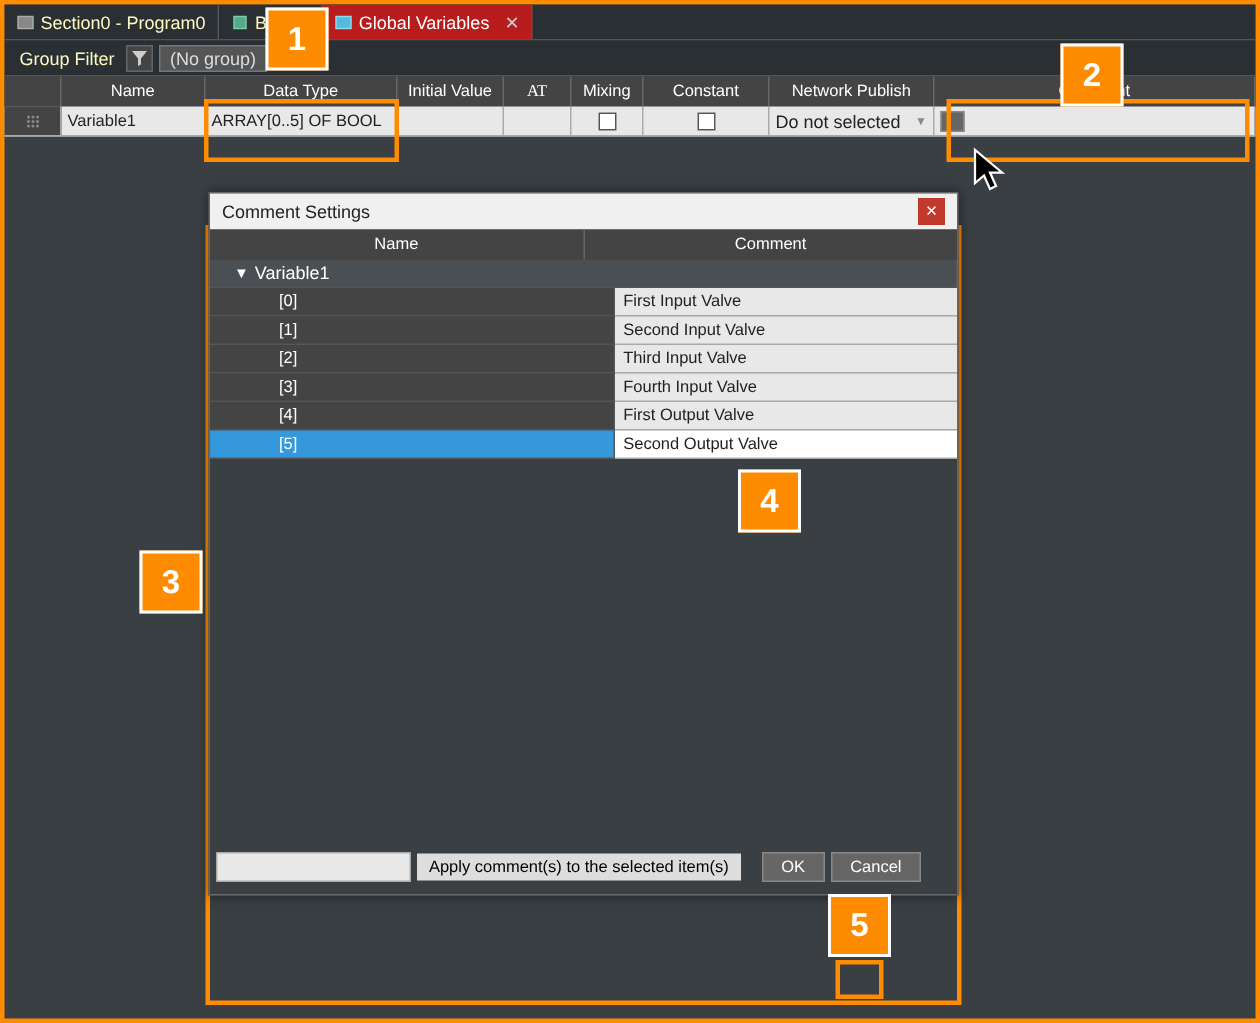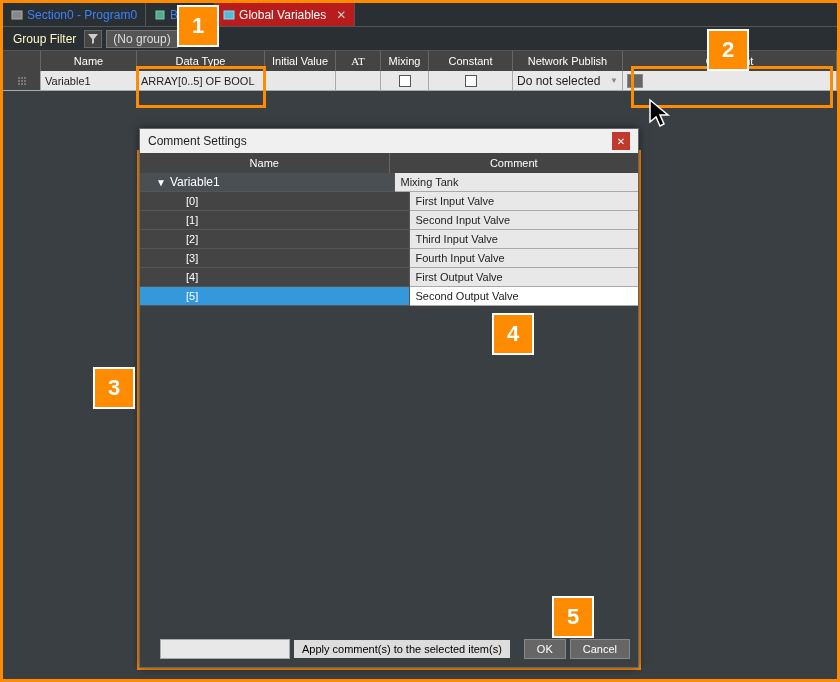--- a/index.html
+++ b/index.html
@@ -1,20 +1,20 @@
 <!DOCTYPE html>
 <html><head>
 <meta charset="utf-8">
 <style>
   * { box-sizing: border-box; margin: 0; padding: 0; font-family: "Segoe UI", Arial, sans-serif; font-size: 12px; }
   body { background: #3a3f44; width: 840px; height: 682px; position: relative; border: 3px solid #ff8c00; }
   
   
   .tabs { display: flex; height: 24px; background: #2a2f34; border-bottom: 1px solid #555; }
-  .tab { display: flex; align-items: center; padding: 0 8px; color: #3b82f6; border-right: 1px solid #555; gap: 4px; cursor: pointer; }
+  .tab { display: flex; align-items: center; padding: 0 8px; color: #fef9c3; border-right: 1px solid #555; gap: 4px; cursor: pointer; }
   .tab.active { background: #b91c1c; color: #fff; }
   .tab-close { color: #ccc; margin-left: 6px; cursor: pointer; }
   .tab-icon { width: 12px; height: 12px; display: inline-block; }
   
   
   .filter-bar { display: flex; align-items: center; height: 24px; background: #2a2f34; border-bottom: 1px solid #555; padding: 0 6px; gap: 4px; }
   .filter-label { color: #fef9c3; padding: 0 4px; }
   .filter-btn { width: 18px; height: 18px; background: #444; border: 1px solid #666; display: flex; align-items: center; justify-content: center; color: #ccc; cursor: pointer; }
   .filter-dropdown { background: #555; border: 1px solid #777; color: #ddd; padding: 1px 6px; height: 18px; display: flex; align-items: center; gap: 20px; cursor: pointer; }
   
@@ -41,37 +41,37 @@
   .comment-button { width: 16px; height: 14px; background: #666; border: 1px solid #888; margin: 0 2px; cursor: pointer; }
   
   
   .callout { position: absolute; background: #ff8c00; color: #fff; font-weight: bold; font-size: 22px; display: flex; align-items: center; justify-content: center; z-index: 100; border: 2px solid #fff; }
   .callout-outline { position: absolute; border: 3px solid #ff8c00; z-index: 50; pointer-events: none; }
   
   
   .cursor-icon { position: absolute; z-index: 200; width: 26px; height: 32px; }
   
   
-  .dialog { position: absolute; left: 136px; top: 125px; width: 500px; height: 540px; background: #3a3f44; border: 1px solid #666; box-shadow: 0 0 8px rgba(0,0,0,0.5); z-index: 60; }
+  .dialog { position: absolute; left: 136px; top: 125px; width: 500px; height: 469px; background: #3a3f44; border: 1px solid #666; box-shadow: 0 0 8px rgba(0,0,0,0.5); z-index: 60; }
   .dialog-title { height: 24px; background: #f0f0f0; color: #222; display: flex; align-items: center; padding: 0 8px; justify-content: space-between; }
   .dialog-close { width: 18px; height: 18px; background: #c0392b; color: #fff; display: flex; align-items: center; justify-content: center; cursor: pointer; font-size: 10px; }
   .dialog-header { display: flex; height: 20px; background: #444; }
   .dh-name { flex: 1; border-right: 1px solid #666; color: #fff; display: flex; align-items: center; justify-content: center; font-size: 11px; }
   .dh-comment { flex: 1; color: #fff; display: flex; align-items: center; justify-content: center; font-size: 11px; }
   .dialog-body { height: 448px; overflow: hidden; }
   .dialog-row { display: flex; height: 19px; }
   .dr-name { flex: 1; border-right: 1px solid #555; border-bottom: 1px solid #555; color: #fff; padding-left: 16px; display: flex; align-items: center; font-size: 11px; background: #4a4f54; }
   .dr-name.sub { padding-left: 46px; background: #444; }
   .dr-comment { flex: 1; border-bottom: 1px solid #aaa; background: #e8e8e8; color: #222; padding-left: 6px; display: flex; align-items: center; font-size: 11px; }
   .dialog-row.selected .dr-name { background: #3498db; color: #fff; }
   .dialog-row.selected .dr-comment { background: #fff; }
   .expand-tri { display: inline-block; margin-right: 4px; font-size: 10px; color: #fff; }
   
   
-  .dialog-footer { position: absolute; bottom: 8px; right: 8px; display: flex; align-items: center; gap: 4px; }
+  .dialog-footer { position: absolute; bottom: 8px; right: 24px; display: flex; align-items: center; gap: 4px; }
   .footer-label { background: #ddd; padding: 3px 8px; font-size: 11px; }
   .footer-btn { background: #666; border: 1px solid #888; color: #fff; padding: 3px 12px; font-size: 11px; cursor: pointer; }
   .footer-spacer { width: 130px; background: #e8e8e8; height: 20px; border: 1px solid #aaa; }
 </style>
 </head>
 <body>
 
 <div class="tabs">
   <div class="tab">
     <span class="tab-icon">
@@ -181,21 +181,20 @@
   <div class="dialog-header">
     <div class="dh-name">Name</div>
     <div class="dh-comment">Comment</div>
   </div>
   <div class="dialog-body">
     <div class="dialog-row">
       <div class="dr-name">
           <span class="expand-tri">▼</span>
           <span>Variable1</span>
         </div>
-      <div class="dr-comment">Mixing Tank</div>
     </div>
     <div class="dialog-row">
       <div class="dr-name sub">[0]</div>
       <div class="dr-comment">First Input Valve</div>
     </div>
     <div class="dialog-row">
       <div class="dr-name sub">[1]</div>
       <div class="dr-comment">Second Input Valve</div>
     </div>
     <div class="dialog-row">

